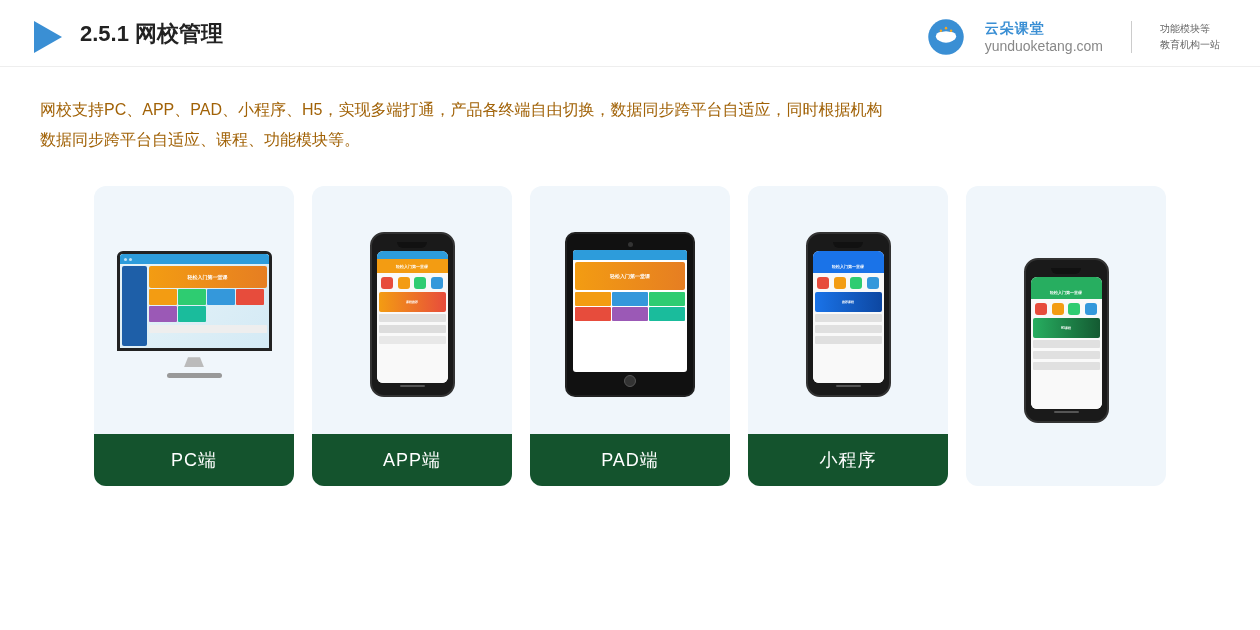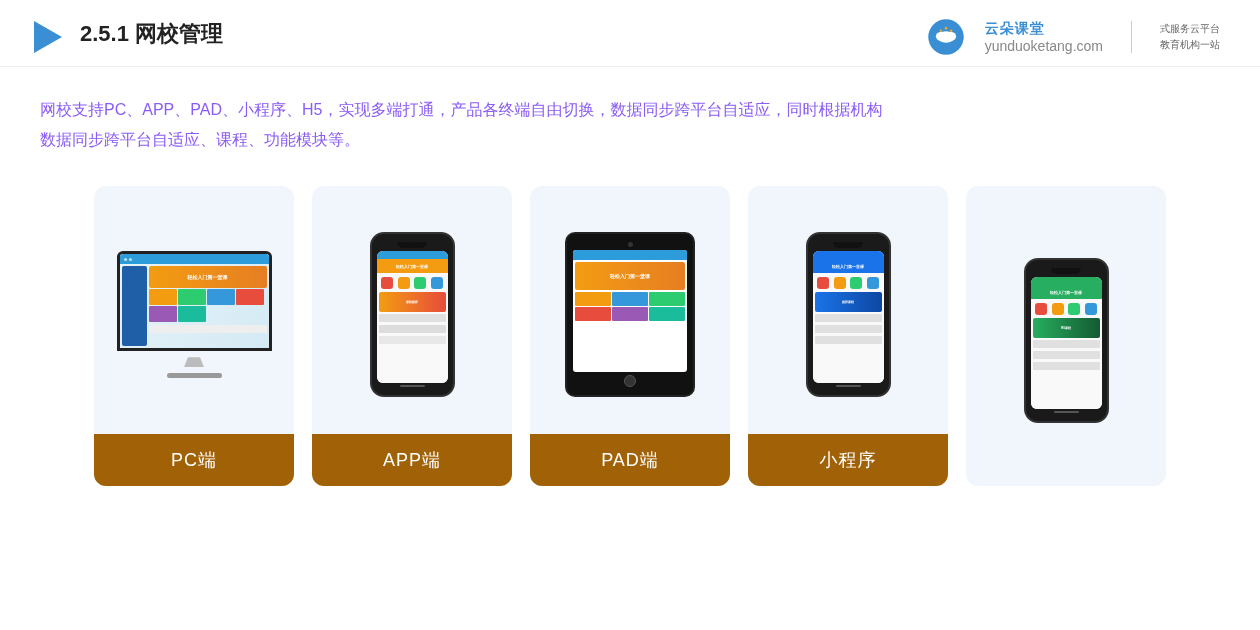--- a/index.html
+++ b/index.html
@@ -44,21 +44,21 @@
     }
 
     .header-title span {
       font-weight: bold;
     }
 
     
     .description {
       padding: 28px 40px 10px 40px;
       font-size: 16px;
-      color: #8b5cf6;
+      color: #a16207;
       line-height: 1.9;
     }
 
     
     .cards-area {
       padding: 20px 30px 20px 30px;
       display: flex;
       gap: 18px;
       justify-content: center;
       align-items: flex-start;
@@ -81,21 +81,21 @@
       flex: 1;
       display: flex;
       align-items: center;
       justify-content: center;
       padding: 20px 10px 10px 10px;
       min-height: 220px;
     }
 
     .card-label-bar {
       width: 100%;
-      background: #a16207;
+      background: #14532d;
       color: #fff;
       font-size: 18px;
       text-align: center;
       padding: 14px 0;
       font-weight: 400;
       letter-spacing: 1px;
     }
 
     
     .desktop-mockup {
@@ -465,21 +465,21 @@
         <circle cx="22" cy="20" r="2" fill="#f5a623"></circle>
         <circle cx="30" cy="16" r="2" fill="#f5a623"></circle>
         <circle cx="38" cy="20" r="2" fill="#f5a623"></circle>
       </svg>
       <div class="brand-name-col">
         <span class="brand-name-cn">云朵课堂</span>
         <span class="brand-url">yunduoketang.com</span>
       </div>
       <div class="brand-divider-vertical"></div>
       <div class="brand-slogan-col">
-        <span>式服务云平台</span>
+        <span>功能模块等</span>
         <span>教育机构一站</span>
       </div>
     </div>
   </div>
 
   <div class="description">
     <div>网校支持PC、APP、PAD、小程序、H5，实现多端打通，产品各终端自由切换，数据同步跨平台自适应，同时根据机构</div>
     <div>数据同步跨平台自适应、课程、功能模块等。</div>
   </div>
 

